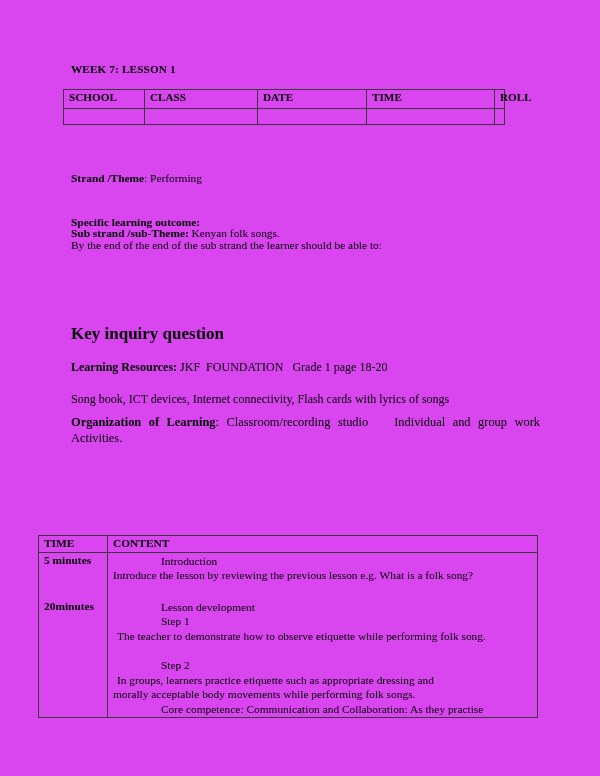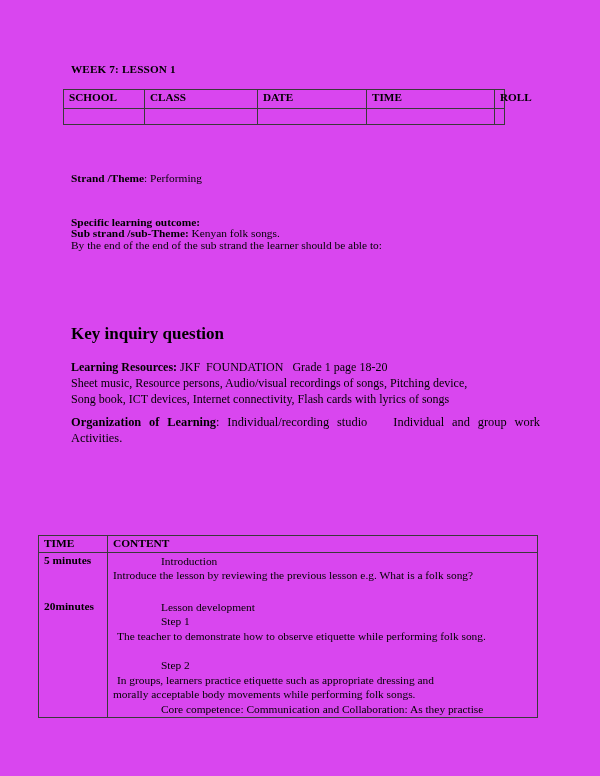--- a/index.html
+++ b/index.html
@@ -176,25 +176,24 @@
   <div class="ln bold" id="outcome-head">Specific learning outcome:</div>
 
   <div class="ln" id="outcome-intro">By the end of the end of the sub strand the learner should be able to:</div>
 
 
   <div id="key-inquiry-head">Key inquiry question</div>
 
 
   <div id="resources-line"><b>Learning Resources:</b><span> JKF  FOUNDATION   Grade 1 page 18-20</span></div>
 
-  <div id="resources-l2">Sheet music, Resource persons, Audio/visual recordings of songs, Pitching device,</div>
 
   <div id="resources-l3">Song book, ICT devices, Internet connectivity, Flash cards with lyrics of songs</div>
 
-  <div id="org-block"><b>Organization of Learning</b><span>: Individual/recording studio</span><span class="gap"></span><span>Individual and group work Activities.</span></div>
+  <div id="org-block"><b>Organization of Learning</b><span>: Classroom/recording studio</span><span class="gap"></span><span>Individual and group work Activities.</span></div>
 
   <table class="bottom-table">
     <thead>
       <tr>
         <th class="col-time">TIME</th>
         <th>CONTENT</th>
       </tr>
     </thead>
     <tbody>
       <tr class="row-a">

